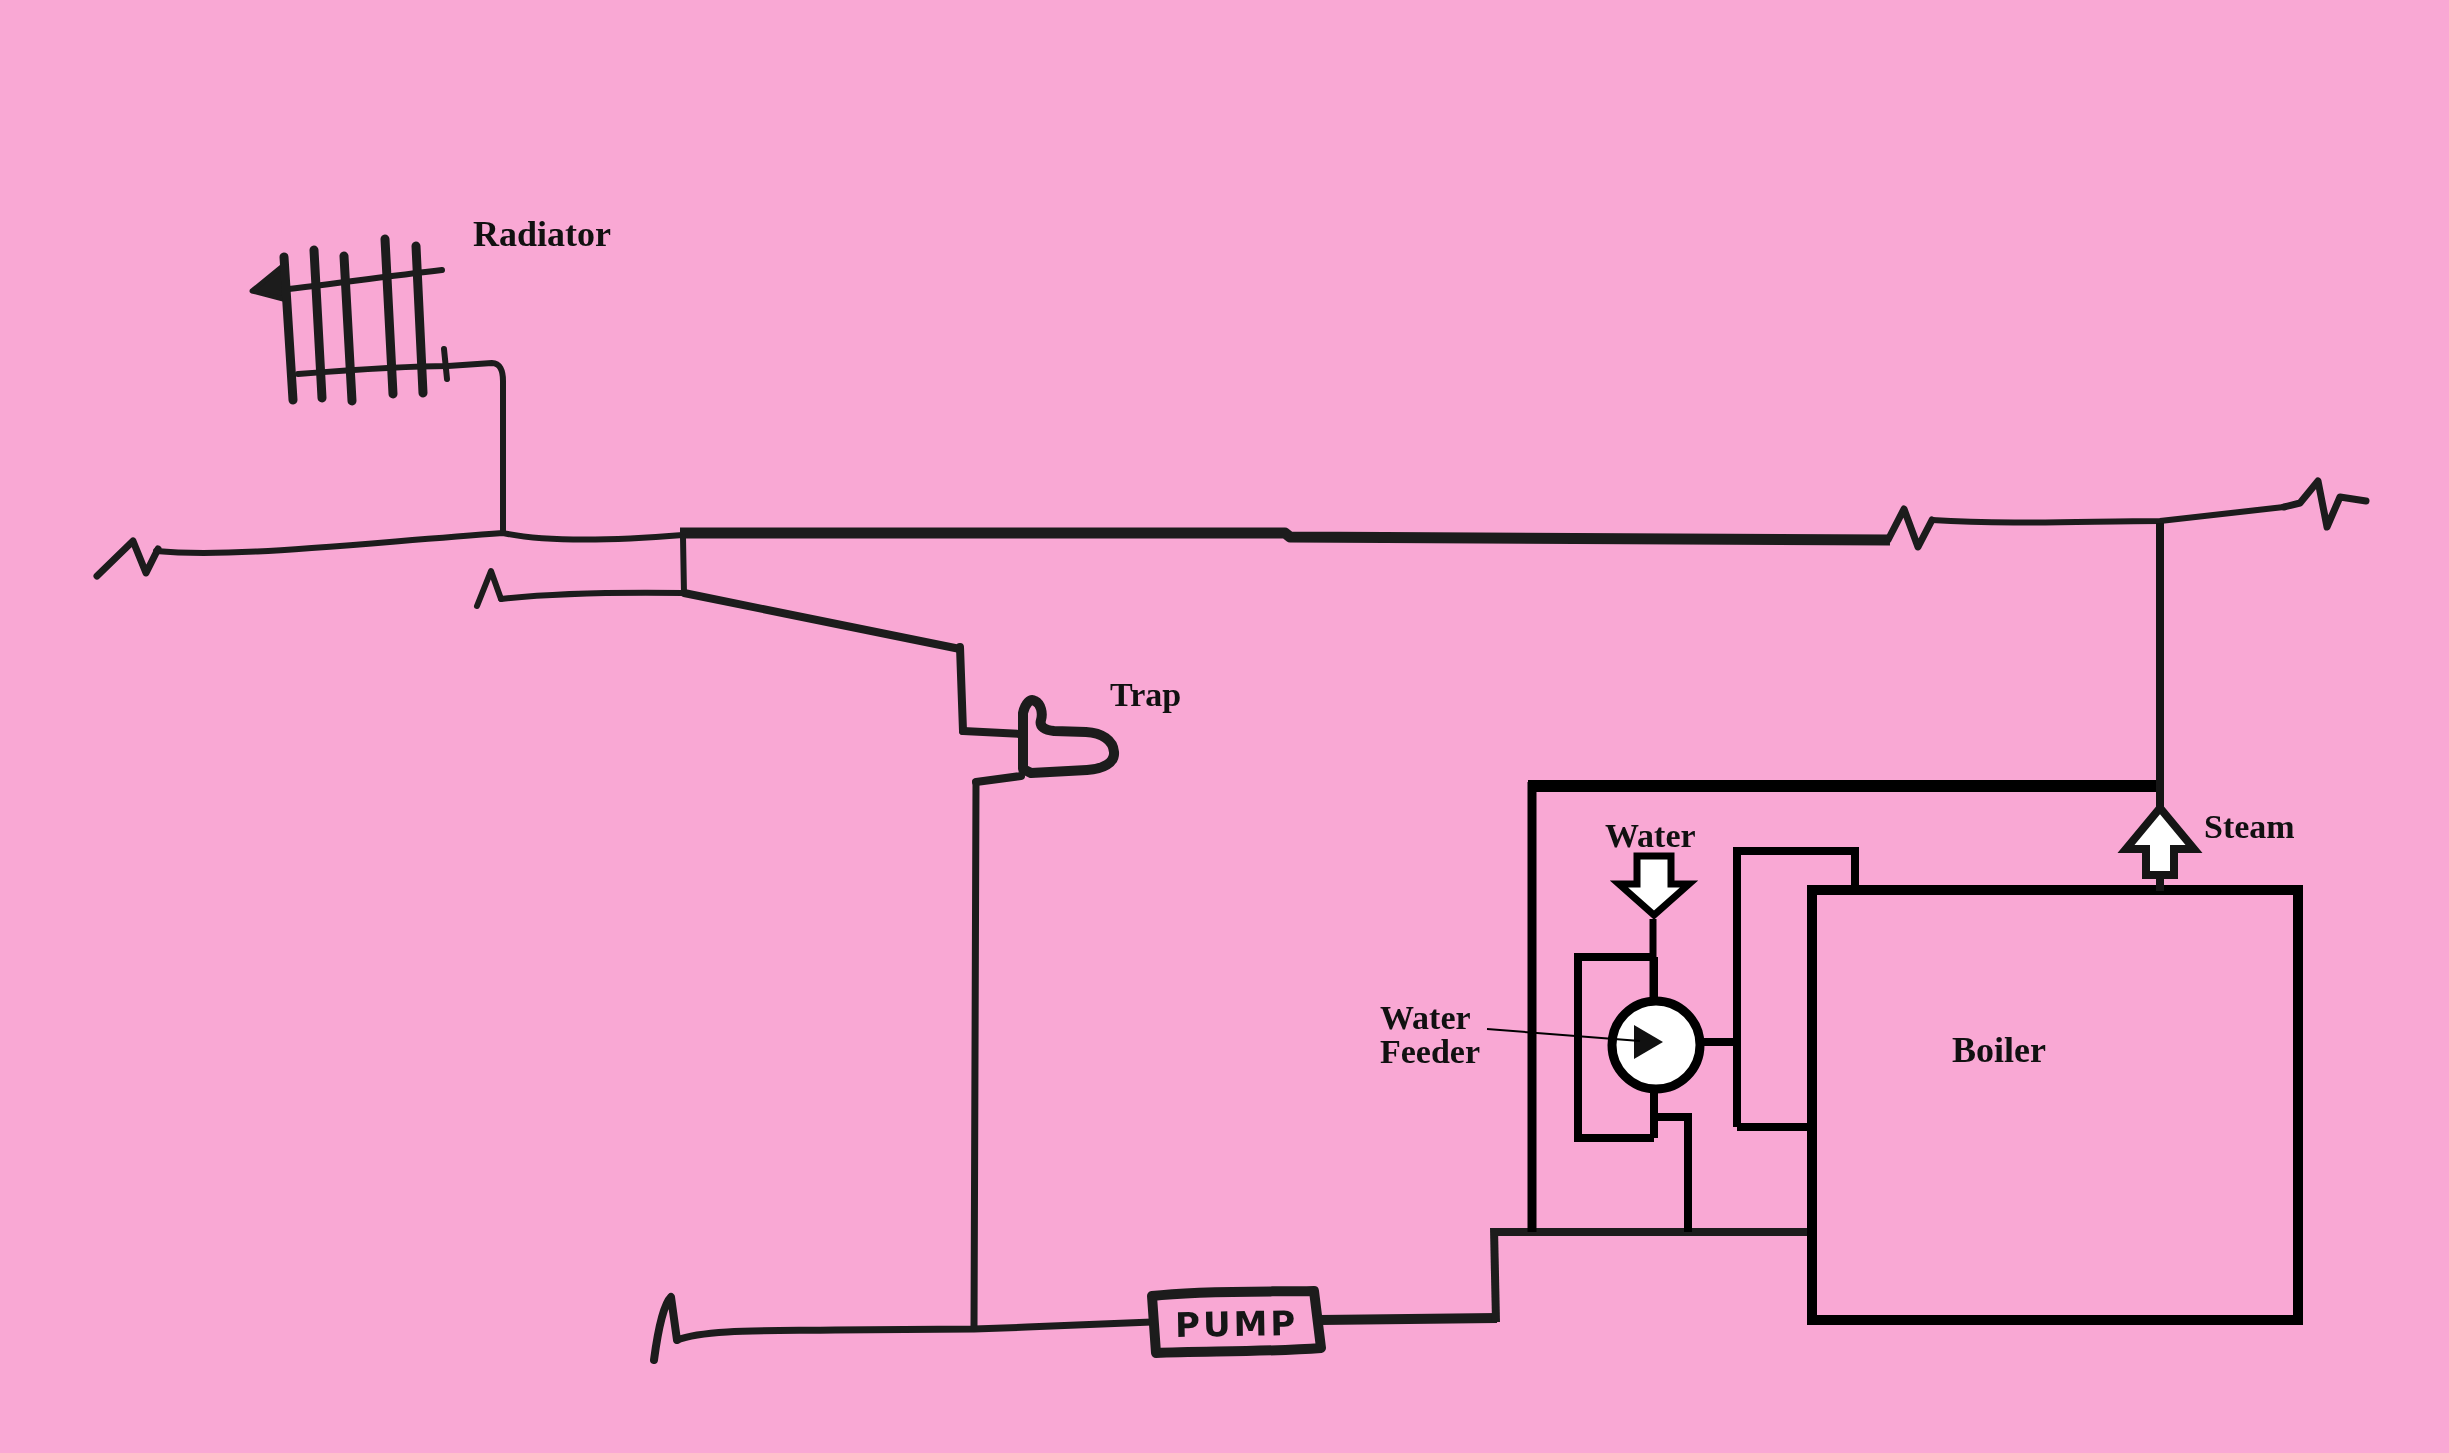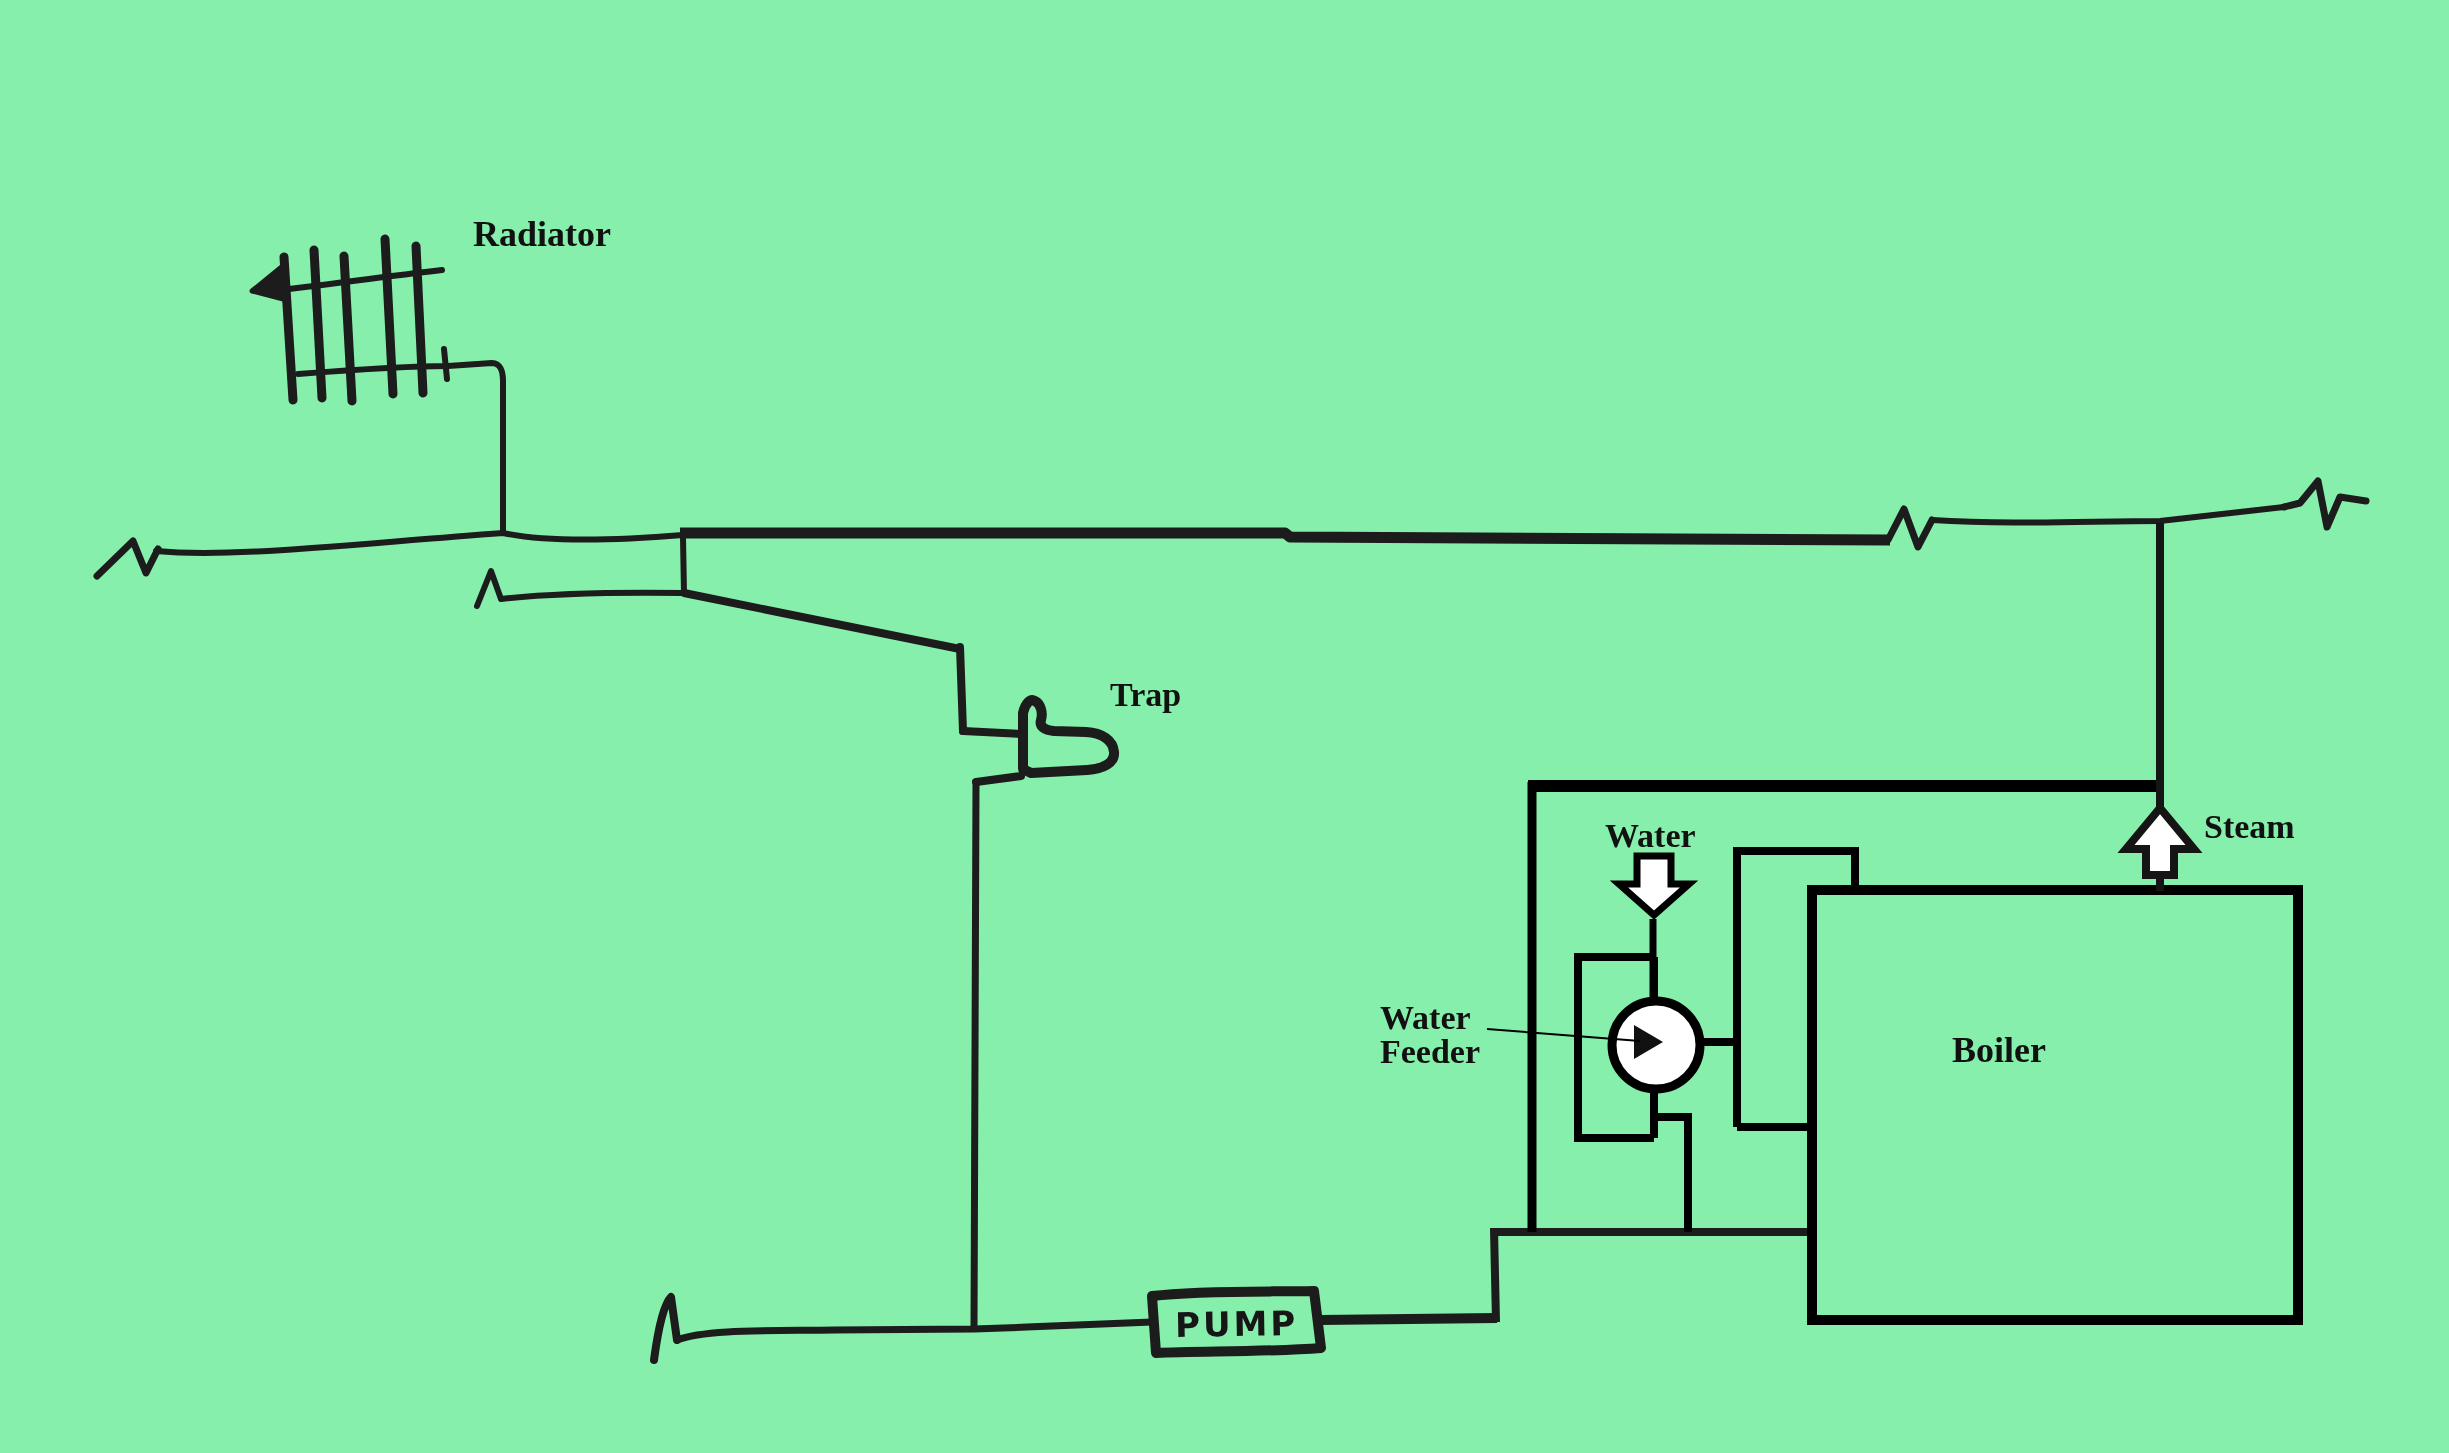--- a/index.html
+++ b/index.html
@@ -1,16 +1,16 @@
 <!DOCTYPE html>
 <html><head>
 <meta charset="utf-8">
 <style>
   html,body{margin:0;padding:0;background:#ffffff;}
-  .stage{position:relative;width:2449px;height:1453px;background:#86efac;overflow:hidden;
+  .stage{position:relative;width:2449px;height:1453px;background:#f9a8d4;overflow:hidden;
          font-family:"Liberation Serif", serif;}
   svg{display:block}
   text.lbl{font-family:"Liberation Serif", serif;font-weight:bold;fill:#111;}
   text.hand{font-family:"DejaVu Sans", sans-serif;font-weight:bold;fill:#161616;letter-spacing:3px;}
 </style>
 </head>
 <body>
 
 <div class="stage">
 <svg viewBox="0 0 2449 1453" width="2449" height="1453">

